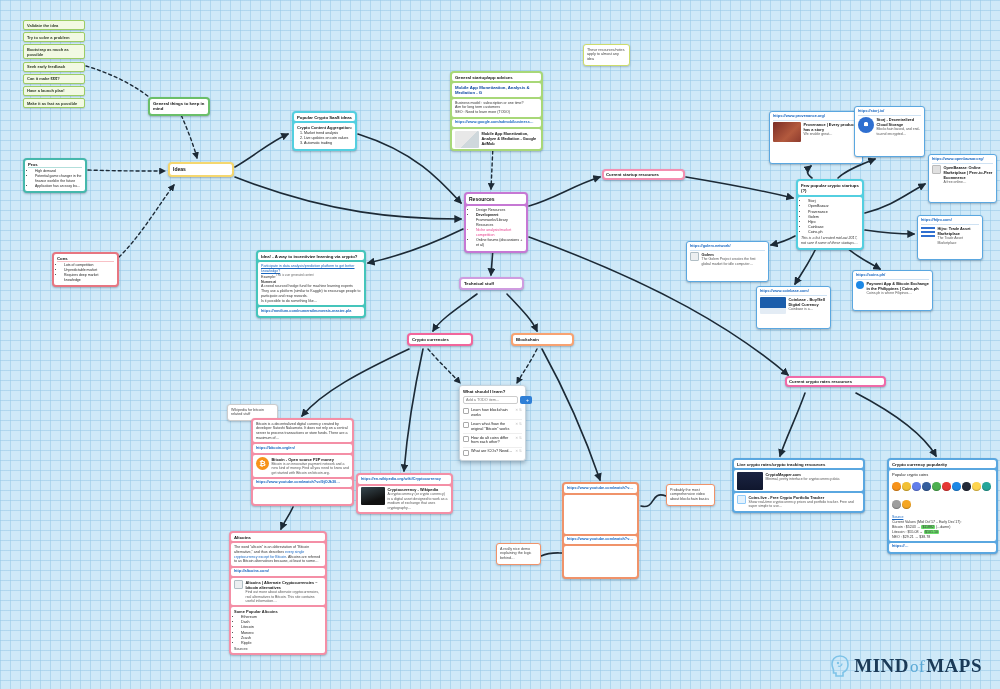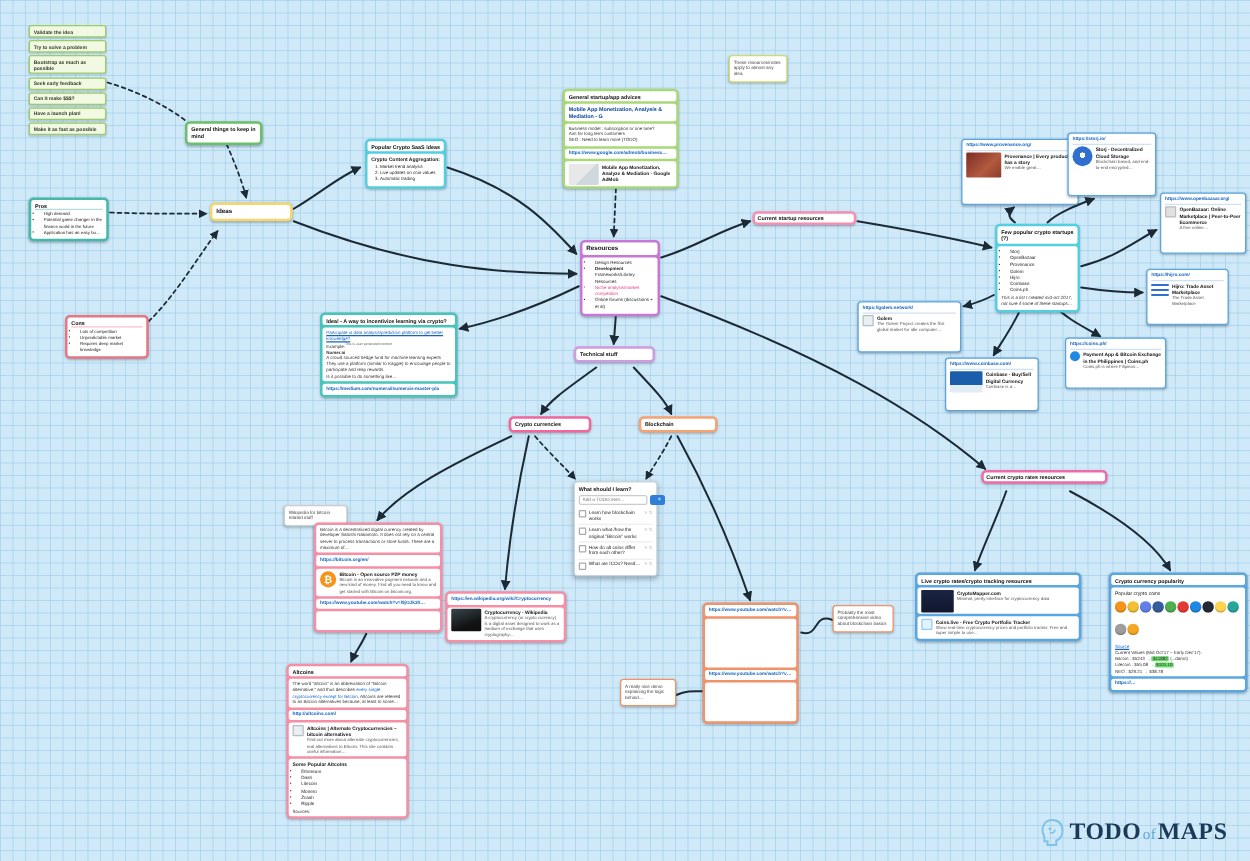--- a/index.html
+++ b/index.html
@@ -53,21 +53,21 @@
   .todo-input-row{display:flex;gap:2px;margin:2px 0 2px 0;}
   .todo-input{flex:1;border:1px solid #ccc;border-radius:2px;font-size:3.8px;padding:1px 2px;
         color:#999;font-family:inherit;}
   .todo-add{flex:none;width:9px;background:#2f7fd6;color:#fff;border:none;border-radius:2px;
         font-size:5px;line-height:1;}
   .coin{display:inline-block;width:8.5px;height:8.5px;border-radius:50%;margin:0 1.5px 1.5px 0;
         box-shadow:inset 0 -1px 1px rgba(0,0,0,.25);}
   .logo{position:absolute;right:18px;bottom:12px;display:flex;align-items:center;gap:4px;}
   .logo-text{font-family:"Liberation Serif","DejaVu Serif",serif;font-weight:bold;
         font-size:19px;color:#1b3a57;letter-spacing:.5px;}
-  .logo-of{font-size:12px;color:#5aa9d6;font-weight:normal;padding:0 1px;}
+  .logo-of{font-size:17px;color:#5aa9d6;font-weight:normal;padding:0 1px;}
   .sup{font-size:2.8px;vertical-align:super;color:#666;}
 </style>
 </head>
 <body>
 
 <svg id="edges">
   <defs>
     <marker id="arr" viewBox="0 0 6 6" refX="5" refY="3" markerWidth="5" markerHeight="5" orient="auto-start-reverse">
       <path d="M0,0 L6,3 L0,6 Z" fill="#1c2a36"></path>
     </marker>
@@ -444,15 +444,15 @@
   <div class="blk linkrow">https://…</div>
 </div>
 
 <div class="logo">
   <svg width="20" height="22" viewBox="0 0 20 22">
     <path d="M10 1 C4.5 1 2 5 2 9 C2 12 3.5 13.5 3.5 15.5 L3.5 18 L6 18 L6 21 L13 21 L13 17.5 C16.5 16 18 13 18 9.5 C18 4.5 15 1 10 1 Z" fill="none" stroke="#7ec3e8" stroke-width="1.6"></path>
     <circle cx="8" cy="8" r="1.2" fill="#7ec3e8"></circle>
     <path d="M8 11 C10 12 12 10.5 12 8.5" fill="none" stroke="#7ec3e8" stroke-width="1.2"></path>
   </svg>
   <div class="logo-text">
-    <span>TODO</span><span class="logo-of">of</span><span>MAPS</span>
+    <span>MIND</span><span class="logo-of">of</span><span>MAPS</span>
   </div>
 </div>
 
 </body></html>

